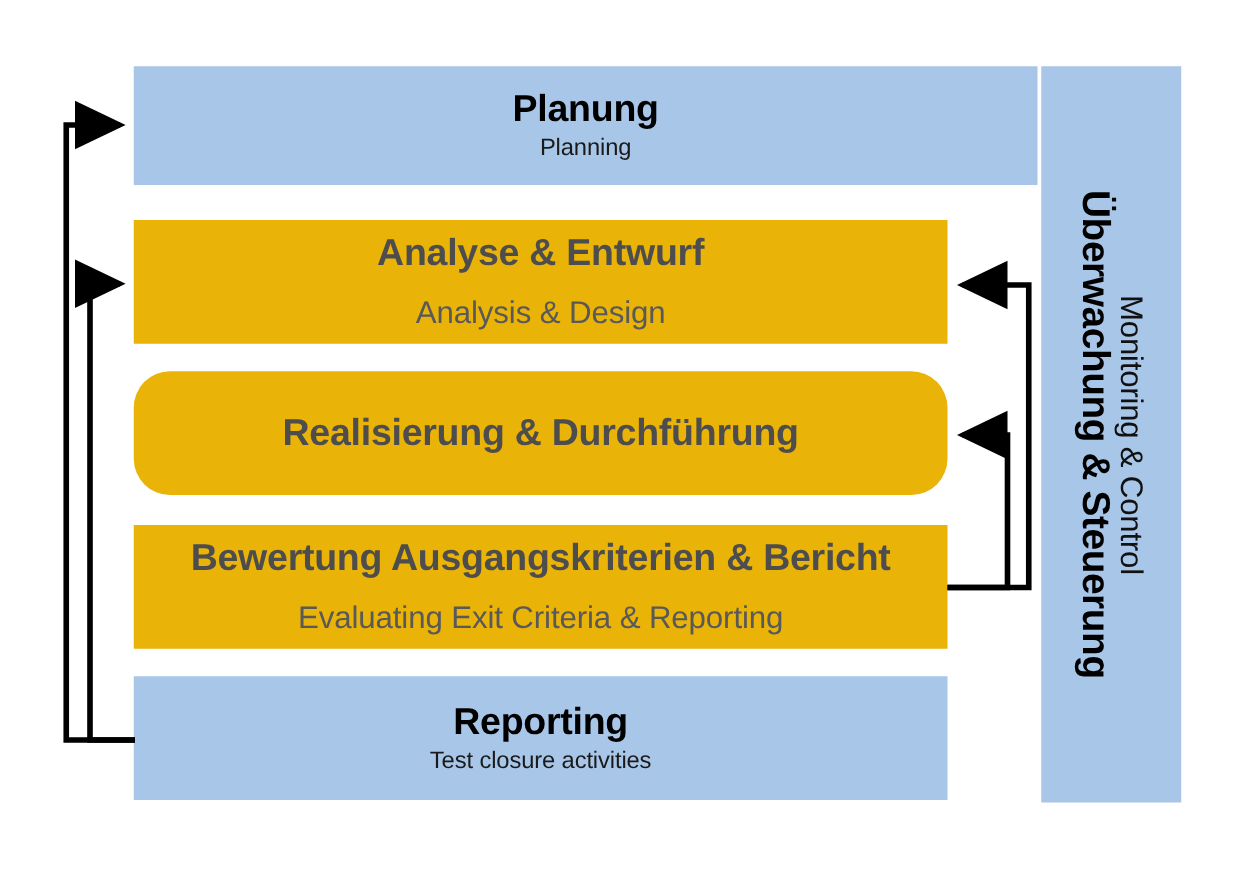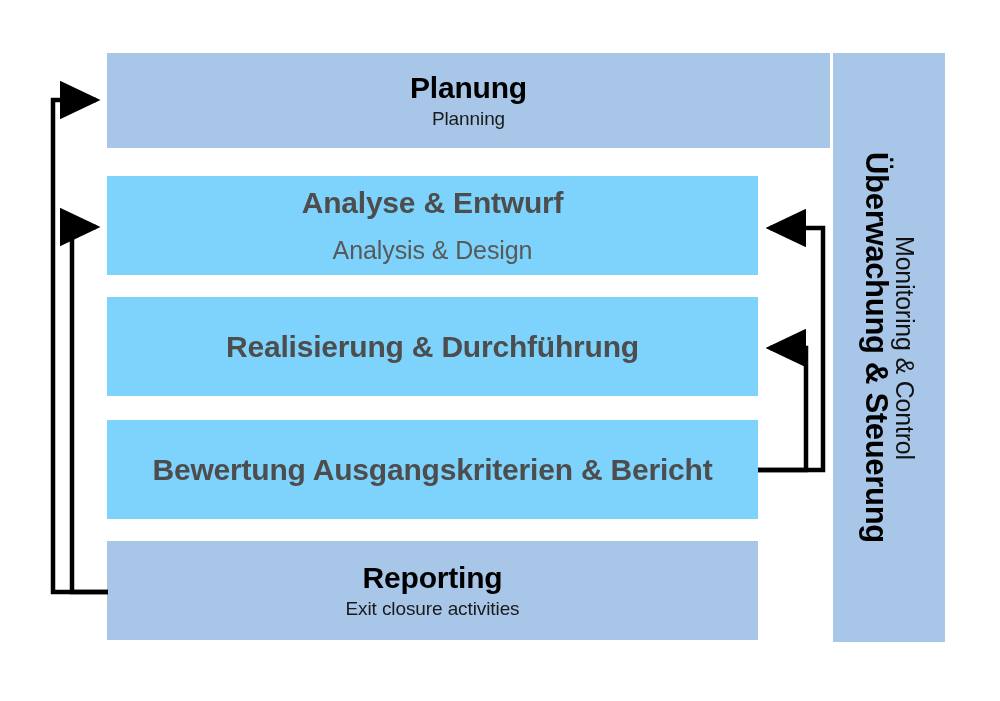--- a/index.html
+++ b/index.html
@@ -38,21 +38,21 @@
     font-weight: normal;
     line-height: 1.15;
     letter-spacing: -0.1px;
   }
   .box-blue {
     background: #a8c6e8;
   }
   .box-blue .title-de { color: #000000; font-size: 30px; }
   .box-blue .title-en { color: #1a1a1a; font-size: 19px; margin-top: 4px; }
   .box-gray {
-    background: #7dd3fc;
+    background: #eab308;
   }
   .box-gray .title-de { color: #4d4d4d; font-size: 30px; }
   .box-gray .title-en { color: #595959; font-size: 25px; margin-top: 16px; }
 
   
   #control-panel {
     position: absolute;
     left: 833px;
     top: 53px;
     width: 112px;
@@ -104,31 +104,32 @@
   <div class="phase-box box-blue" style="left:107px; top:53px; width:723px; height:95px;">
     <div class="title-de">Planung</div>
     <div class="title-en">Planning</div>
   </div>
 
   <div class="phase-box box-gray" style="left:107px; top:176px; width:651px; height:99px;">
     <div class="title-de">Analyse &amp; Entwurf</div>
     <div class="title-en">Analysis &amp; Design</div>
   </div>
 
-  <div class="phase-box box-gray" style="left:107px; top:297px; width:651px; height:99px;">
+  <div class="phase-box box-gray" style="left:107px; top:297px; width:651px; height:99px;border-radius:29px;">
     <div class="title-de">Realisierung &amp; Durchführung</div>
   </div>
 
   <div class="phase-box box-gray" style="left:107px; top:420px; width:651px; height:99px;">
     <div class="title-de">Bewertung Ausgangskriterien &amp; Bericht</div>
+    <div class="title-en">Evaluating Exit Criteria &amp; Reporting</div>
   </div>
 
   <div class="phase-box box-blue" style="left:107px; top:541px; width:651px; height:99px;">
     <div class="title-de">Reporting</div>
-    <div class="title-en">Exit closure activities</div>
+    <div class="title-en">Test closure activities</div>
   </div>
 
   <div id="control-panel">
     <div class="rot-wrap">
       <span class="vtext de">Überwachung &amp; Steuerung</span>
       <span class="vtext en">Monitoring &amp; Control</span>
     </div>
   </div>
 
   <svg id="arrows" viewBox="0 0 1000 701" width="1000" height="701">

